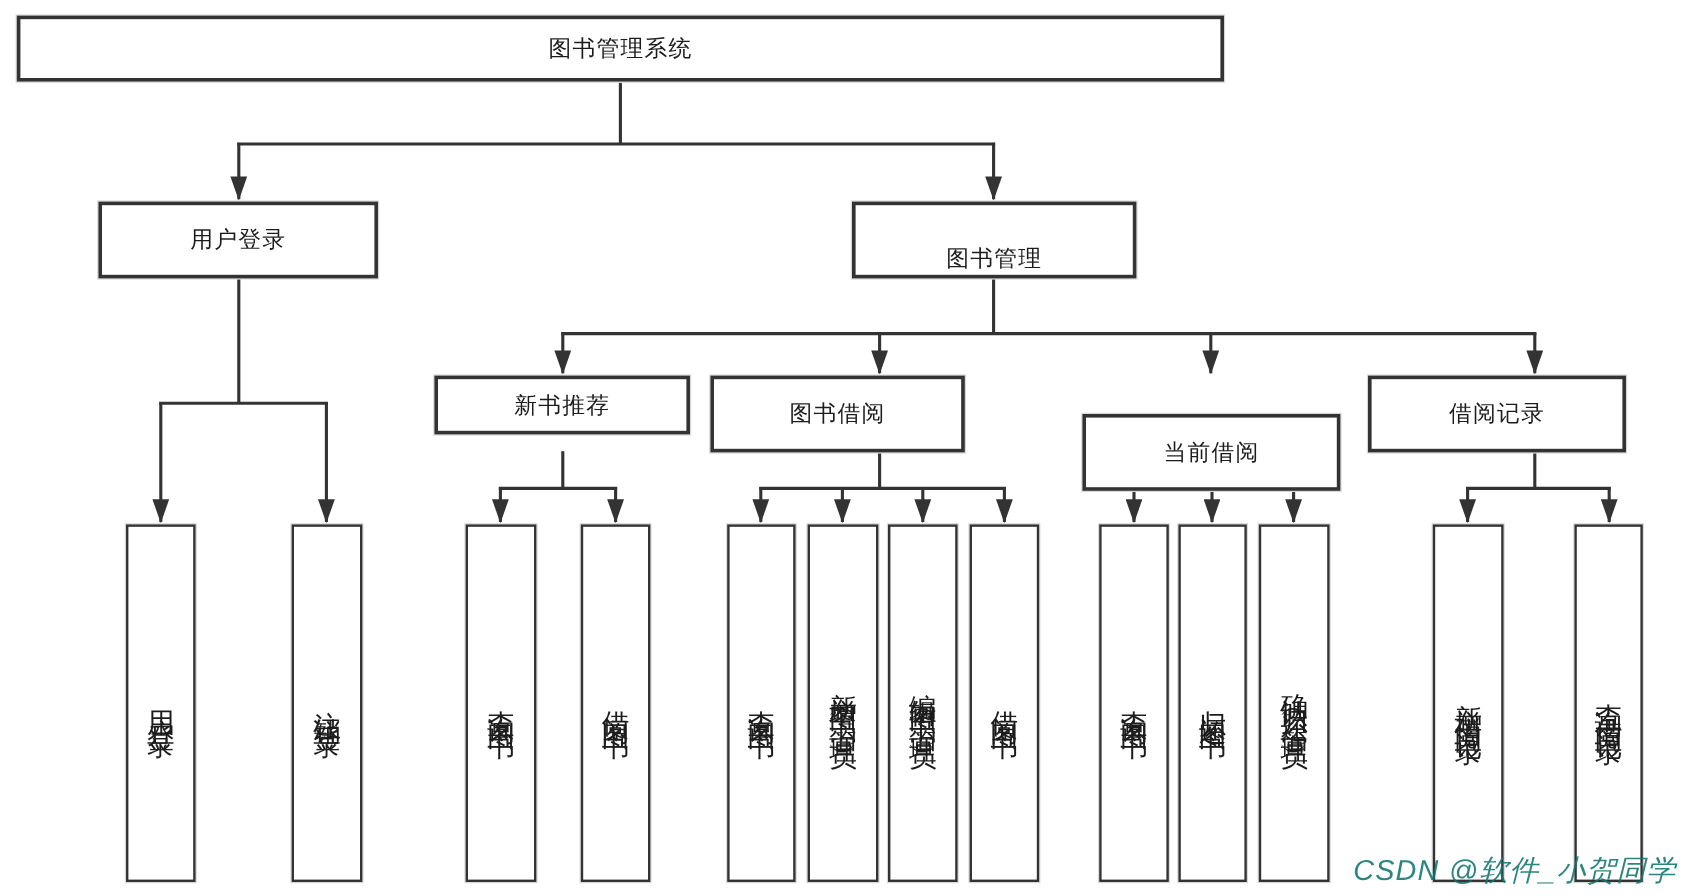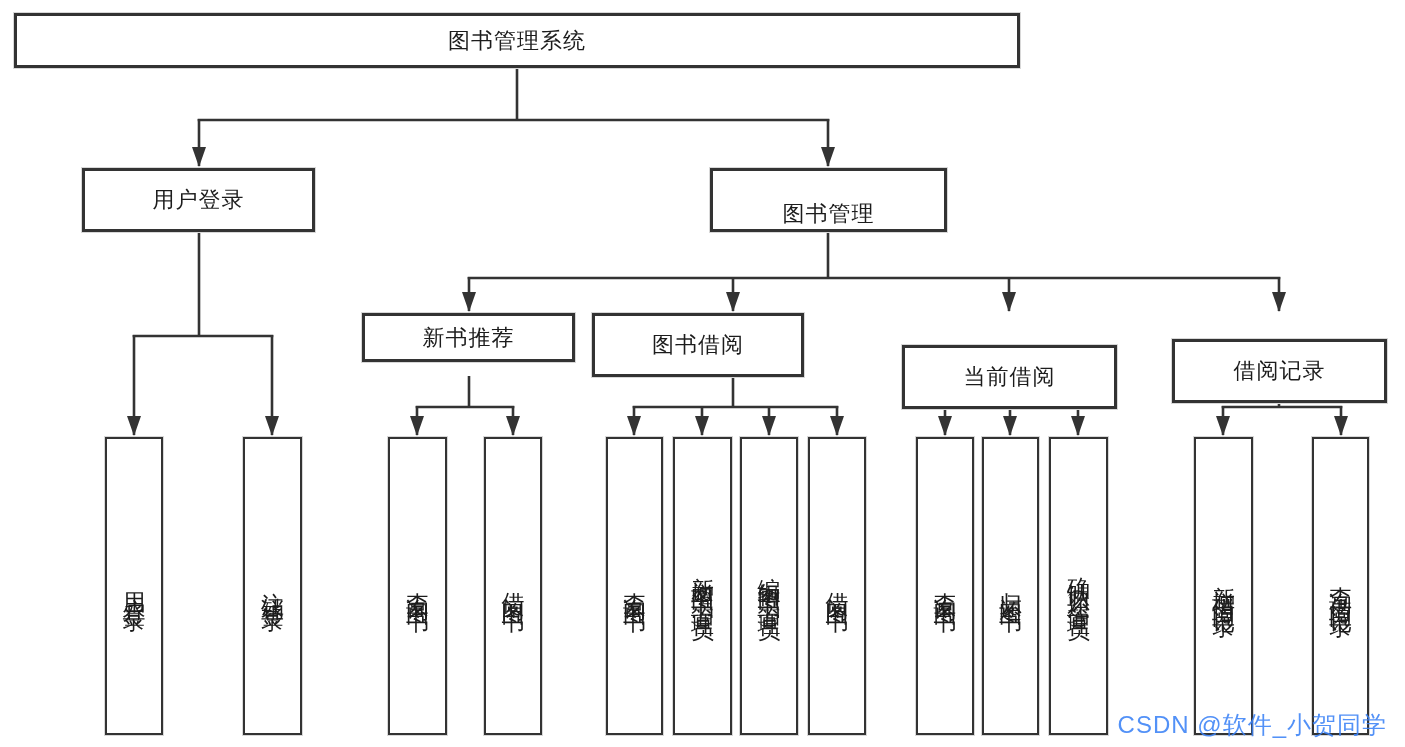--- a/index.html
+++ b/index.html
@@ -26,44 +26,45 @@
     background: #ffffff;
     border: 3px solid #333333;
     box-shadow: 0 0 0 1px #d8d8d8;
     display: flex;
     align-items: center;
     justify-content: center;
     color: #1c1c1c;
     z-index: 2;
   }
 
-  .node.h { font-size: 22px; letter-spacing: 1px; font-family: Liberation Mono, monospace; }
+  .node.h { font-size: 19px; letter-spacing: 1px; font-family: Liberation Mono, monospace; }
 
   .node.leaf { border-width: 2.5px; }
 
   .leaf span {
     writing-mode: vertical-rl;
     text-orientation: mixed;
     font-size: 23px;
     letter-spacing: 6px;
     line-height: 1;
     color: #1c1c1c;
     white-space: nowrap;
   }
 
   .watermark {
     position: absolute;
-    right: 18px;
+    right: 8px;
     bottom: 6px;
     font-size: 24px;
-    color: #3b82f6;
+    color: #0f766e;
     opacity: 0.88;
     letter-spacing: 1px;
     z-index: 6;
     white-space: nowrap;
+    font-style: italic;
   }
 </style>
 </head>
 <body>
 
 <div class="canvas">
 
   <svg class="connectors" width="1405" height="747" viewBox="0 0 1405 747">
     <defs>
       <marker id="arrow" viewBox="0 0 20 14" refX="19" refY="7" markerWidth="20" markerHeight="14" markerUnits="userSpaceOnUse" orient="auto">
@@ -127,21 +128,21 @@
 
   <div class="node h" style="left:362px; top:313px; width:213px; height:49px;">
     <span>新书推荐</span>
   </div>
   <div class="node h" style="left:592px; top:313px; width:212px; height:64px;">
     <span>图书借阅</span>
   </div>
   <div class="node h" style="left:902px; top:313px; width:215px; height:64px;margin-top:32px;">
     <span>当前借阅</span>
   </div>
-  <div class="node h" style="left:1172px; top:313px; width:215px; height:64px;margin-top:26px;">
+  <div class="node h" style="left:1140px; top:313px; width:215px; height:64px;">
     <span>借阅记录</span>
   </div>
 
   <div class="node leaf" style="left:105px; top:437px; width:58px; height:298px;">
     <span>用户登录</span>
   </div>
   <div class="node leaf" style="left:243px; top:437px; width:59px; height:298px;">
     <span>注销登录</span>
   </div>
 

